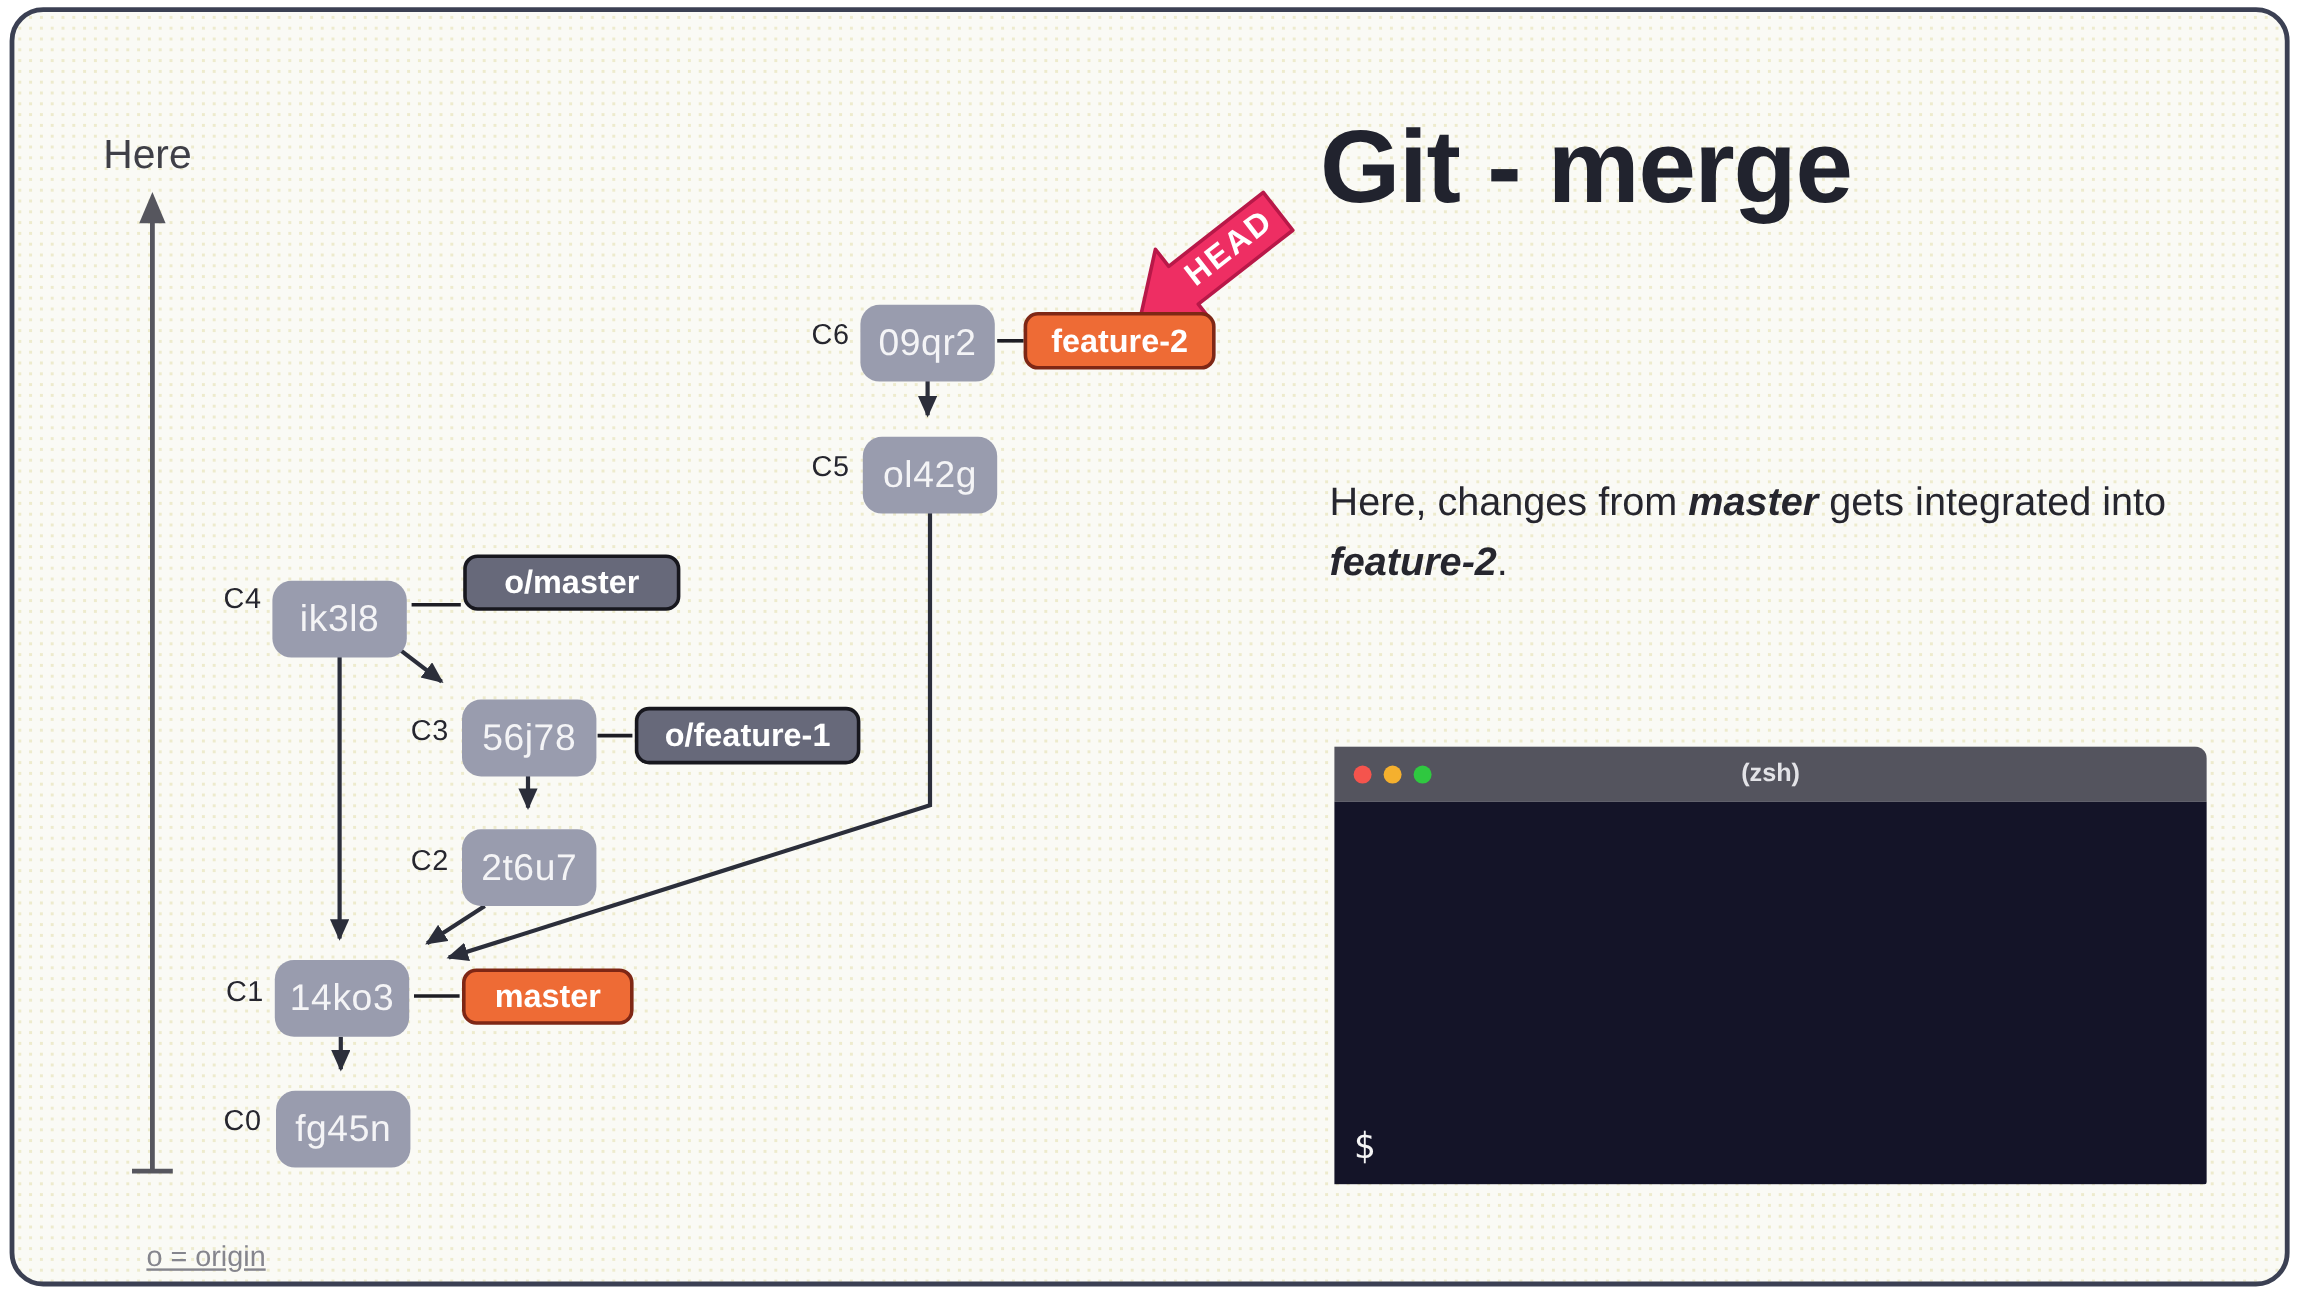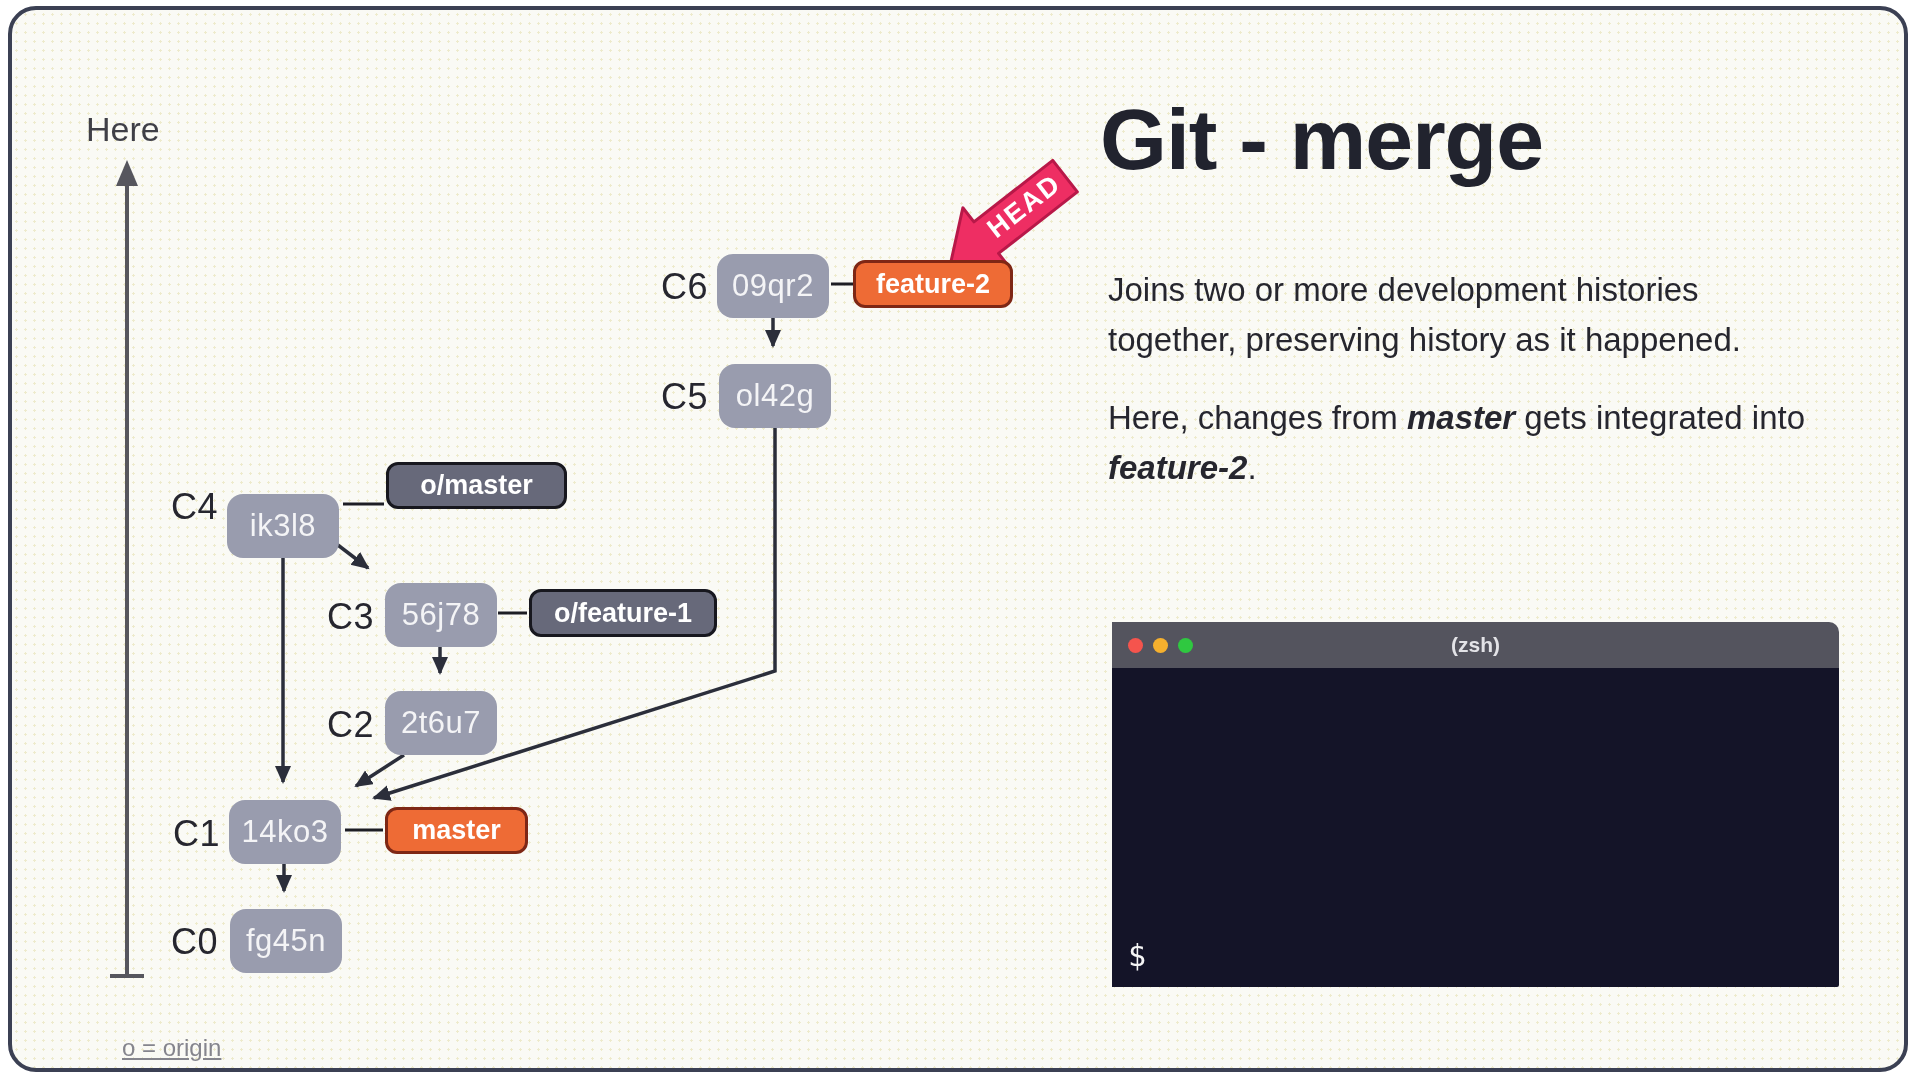--- a/index.html
+++ b/index.html
@@ -12,21 +12,21 @@
     background-size: 9px 9px;
     border:4px solid #3b4053;
     border-radius:28px;
   }
 
   svg.layer { position:absolute; left:0; top:0; width:1920px; height:1080px; pointer-events:none; }
 
   
   .commit-label {
     position:absolute; width:66px; text-align:right;
-    font-size:36px; font-weight:500; color:#26262f; letter-spacing:0.5px;
+    font-size:24px; font-weight:500; color:#26262f; letter-spacing:0.5px;
   }
   .commit-node {
     position:absolute; width:112px; height:64px;
     background:#999cae; border-radius:16px;
     color:#f4f4f6; font-size:31px; font-weight:400;
     display:flex; align-items:center; justify-content:center;
     letter-spacing:0.5px;
   }
   .branch-box {
     position:absolute; display:flex; align-items:center; justify-content:center;
@@ -117,34 +117,33 @@
   <div class="commit-label" style="left:630px; top:256px;">C6</div>
   <div class="commit-label" style="left:630px; top:366px;">C5</div>
   <div class="commit-label" style="left:140px; top:476px;">C4</div>
   <div class="commit-label" style="left:296px; top:586px;">C3</div>
   <div class="commit-label" style="left:296px; top:694px;">C2</div>
   <div class="commit-label" style="left:142px; top:803px;">C1</div>
   <div class="commit-label" style="left:140px; top:911px;">C0</div>
 
   <div class="commit-node" style="left:705px; top:244px;">09qr2</div>
   <div class="commit-node" style="left:707px; top:354px;text-align:center;">ol42g</div>
-  <div class="commit-node" style="left:215px; top:484px;">ik3l8</div>
+  <div class="commit-node" style="left:215px; top:474px;">ik3l8</div>
   <div class="commit-node" style="left:373px; top:573px;">56j78</div>
   <div class="commit-node" style="left:373px; top:681px;">2t6u7</div>
   <div class="commit-node" style="left:217px; top:790px;">14ko3</div>
   <div class="commit-node" style="left:218px; top:899px;">fg45n</div>
 
   <div class="branch-box branch-local" style="left:841px; top:250px; width:160px; height:48px;">feature-2</div>
   <div class="branch-box branch-remote" style="left:374px; top:452px; width:181px; height:47px;">o/master</div>
   <div class="branch-box branch-remote" style="left:517px; top:579px; width:188px; height:48px;">o/feature-1</div>
   <div class="branch-box branch-local" style="left:373px; top:797px; width:143px; height:47px;">master</div>
 
   <h1 class="page-title">Git - merge</h1>
 
-  <p class="para para-1">Joins two or more development histories together, preserving history as it happened.</p>
 
   <p class="para para-2"><span>Here, changes from </span><span class="em-branch">master</span><span> gets integrated into </span><span class="em-branch">feature-2</span><span>.</span></p>
 
   <div class="terminal">
     <div class="term-bar">
       <div class="lights">
         <div class="light light-red"></div>
         <div class="light light-yellow"></div>
         <div class="light light-green"></div>
       </div>

